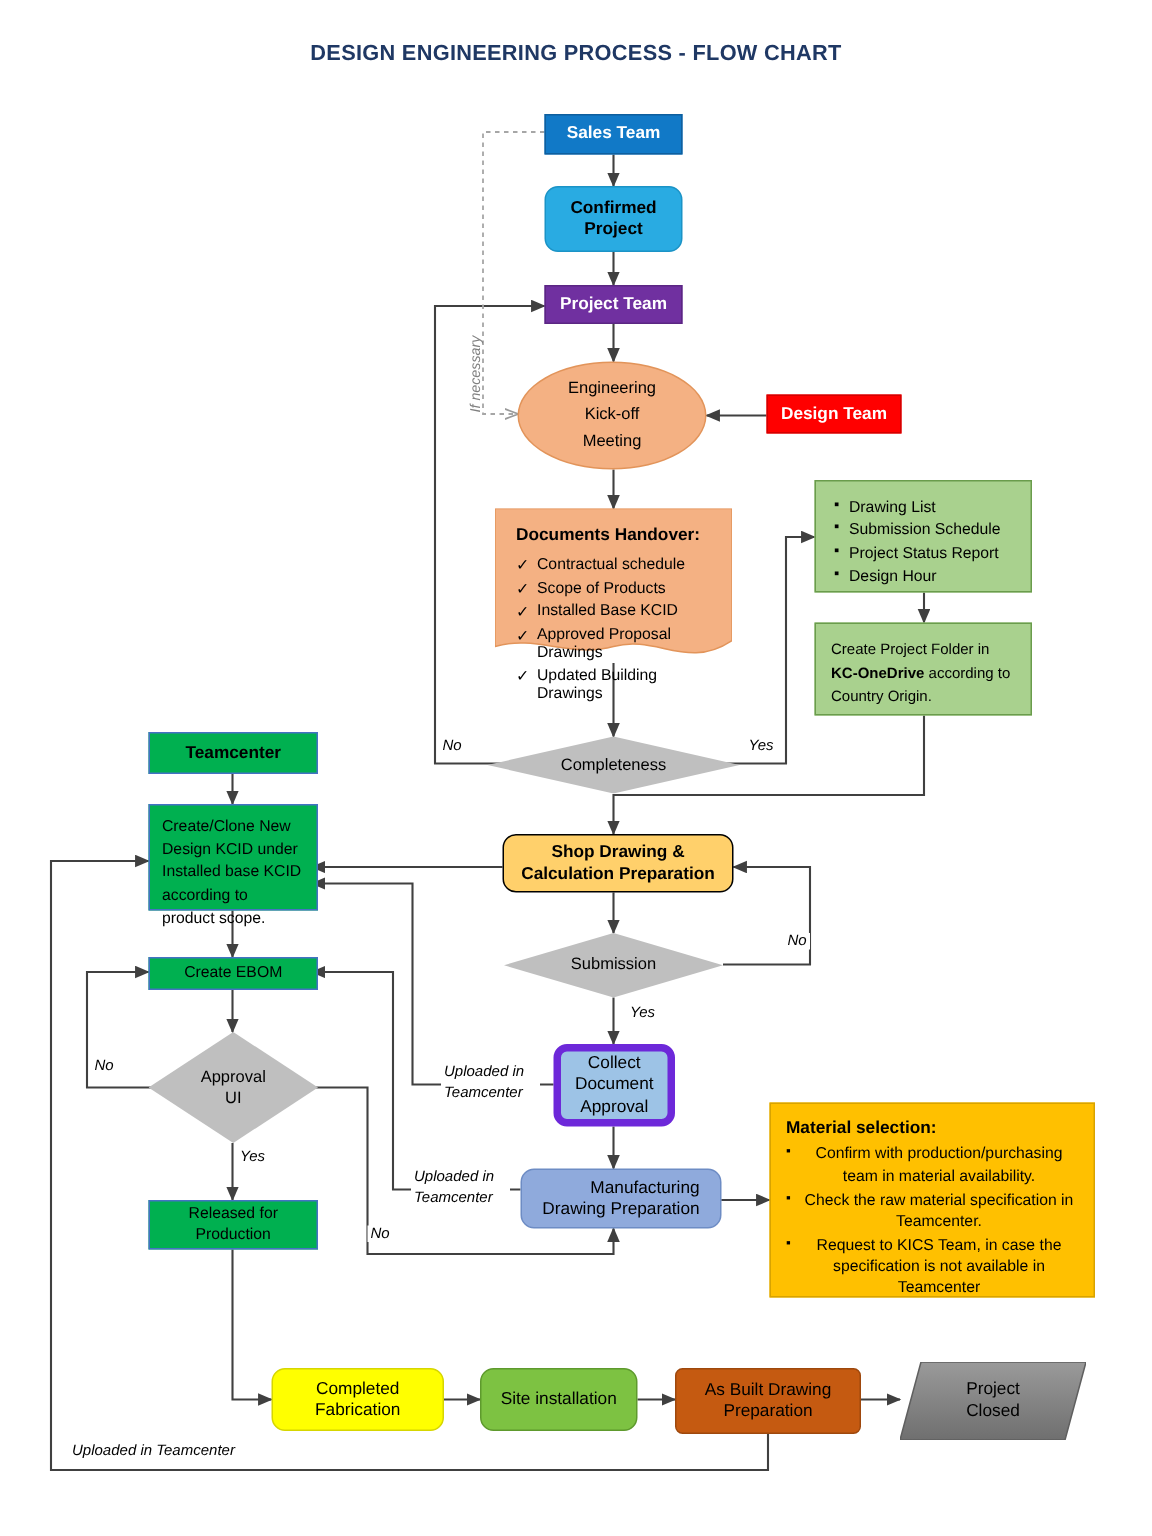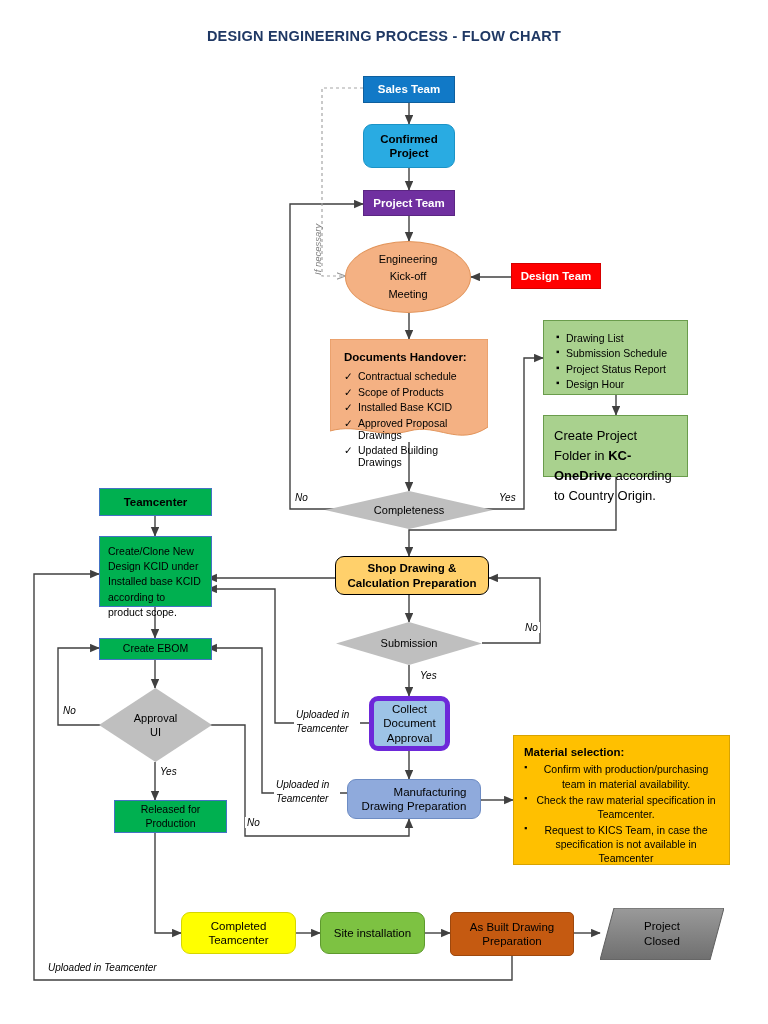--- a/index.html
+++ b/index.html
@@ -35,21 +35,21 @@
   .ellipse{
     background:#F4B183;border:1px solid #e2945a;border-radius:50%;
     font-size:11px;line-height:1.55;
   }
 
   .greenbox{background:#A9D18E;border:1px solid #6a9c4c;font-size:10.5px;}
   .greenbox.listy{display:block;padding:8px 8px 6px 12px;text-align:left;}
   .greenbox.listy ul{margin:0;padding:0;list-style:none;}
   .greenbox.listy li{position:relative;padding-left:10px;margin:2.5px 0;font-size:10.5px;}
   .greenbox.listy li:before{content:"\25AA";position:absolute;left:0;top:-1px;font-size:10px;color:#000;}
-  .greenbox.para{display:block;padding:10px 10px;text-align:left;line-height:1.55;font-size:13px;}
+  .greenbox.para{display:block;padding:10px 10px;text-align:left;line-height:1.55;font-size:10px;}
 
   .tc-green{background:#00B050;border:1px solid #4472C4;font-size:10.5px;color:#000;}
   .tc-green.bold{font-weight:bold;font-size:11.5px;}
   .tc-green.leftal{display:block;text-align:left;padding:7px 8px;line-height:1.45;}
 
   .diamond{background:transparent;border:none;}
   .diamond .dshape{position:absolute;left:0;top:0;width:100%;height:100%;}
   .diamond .dtext{position:relative;z-index:2;width:100%;text-align:center;font-size:11px;line-height:1.3;}
 
   .docshape{position:absolute;z-index:3;}
@@ -245,21 +245,21 @@
   </div>
 
   <div class="node diamond" style="left:99px;top:688px;width:113px;height:74px;">
     <svg class="dshape" viewBox="0 0 113 74" preserveAspectRatio="none">
       <polygon points="56.5,0 113,37 56.5,74 0,37" fill="#BFBFBF"></polygon>
     </svg>
     <span class="dtext" style="white-space:pre-line;">Approval
 UI</span>
   </div>
 
-  <div class="node tc-green r-sharp" style="left:114px;top:800px;width:113px;height:33px;white-space:pre-line;">
+  <div class="node tc-green r-sharp" style="left:99px;top:800px;width:113px;height:33px;white-space:pre-line;">
     <span class="lbl">Released for
 Production</span>
   </div>
 
   <div class="node shopdraw" style="left:335px;top:556px;width:154px;height:39px;white-space:pre-line;">
     <span class="lbl">Shop Drawing &amp;
 Calculation Preparation</span>
   </div>
 
   <div class="node diamond" style="left:336px;top:622px;width:146px;height:43px;">
@@ -284,21 +284,21 @@
     <div class="mtitle">Material selection:</div>
     <ul>
       <li>Confirm with production/purchasing team in material availability.</li>
       <li>Check the raw material specification in Teamcenter.</li>
       <li>Request to KICS Team, in case the specification is not available in Teamcenter</li>
     </ul>
   </div>
 
   <div class="node completed" style="left:181px;top:912px;width:115px;height:42px;white-space:pre-line;">
     <span class="lbl">Completed
-Teamcenter</span>
+Fabrication</span>
   </div>
 
   <div class="node site" style="left:320px;top:912px;width:105px;height:42px;">
     <span class="lbl">Site installation</span>
   </div>
 
   <div class="node asbuilt" style="left:450px;top:912px;width:124px;height:44px;white-space:pre-line;">
     <span class="lbl">As Built Drawing
 Preparation</span>
   </div>

